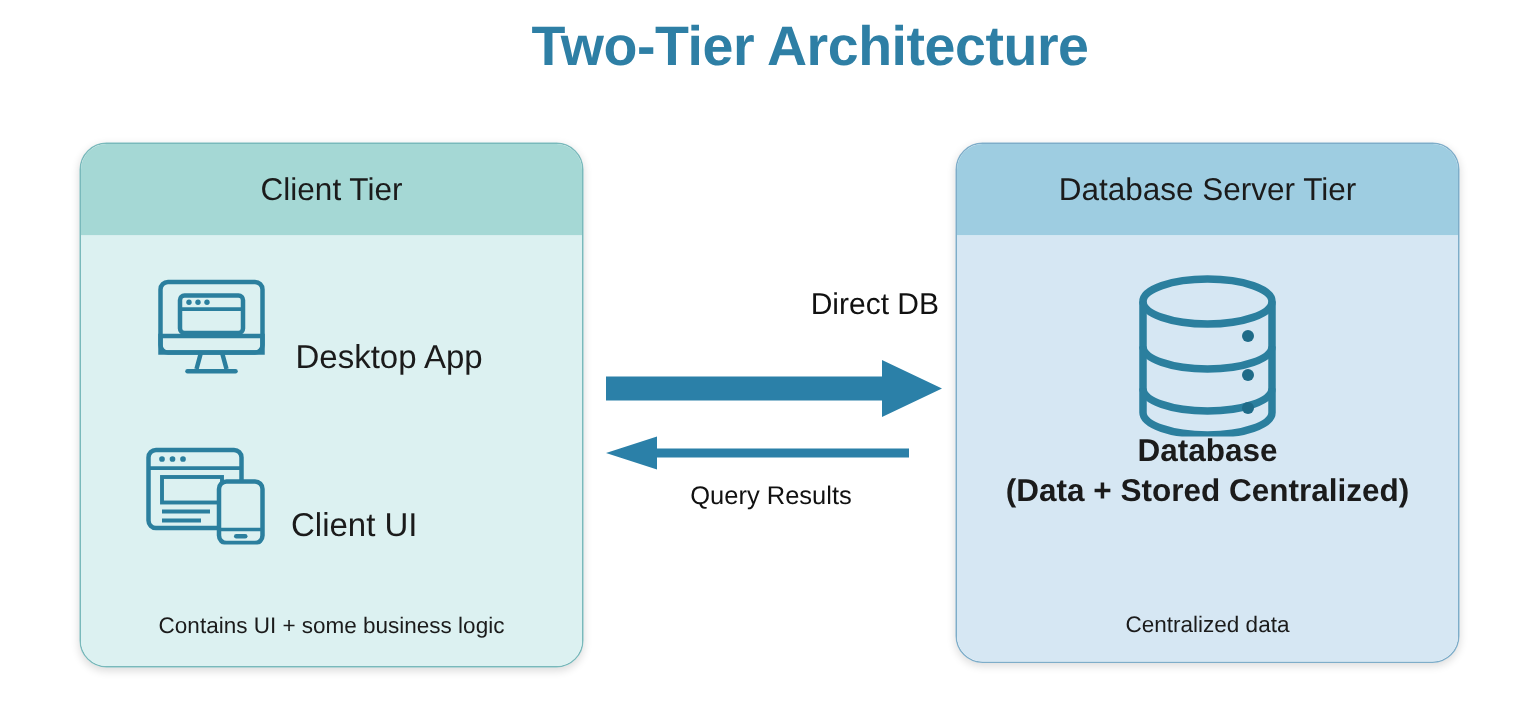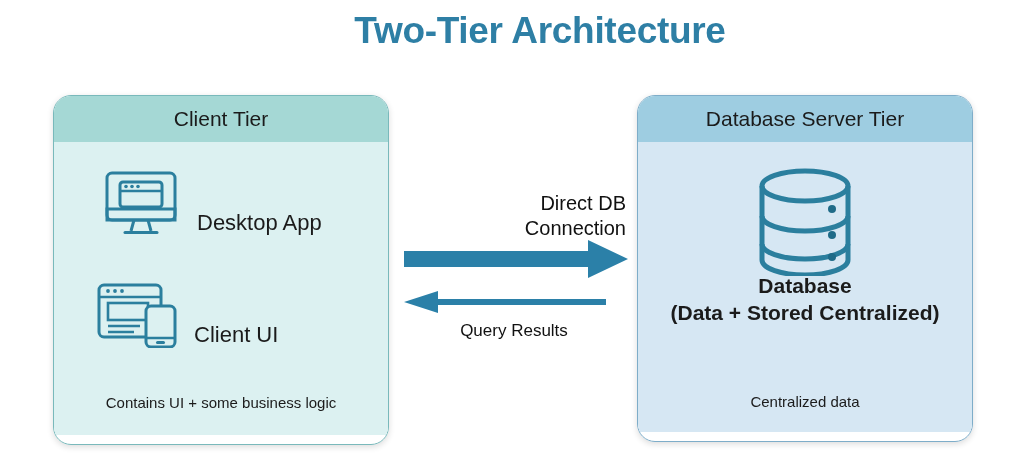--- a/index.html
+++ b/index.html
@@ -31,21 +31,21 @@
   }
 
   
   .panel {
     position: absolute;
     border-radius: 18px;
     overflow: hidden;
     box-shadow: 0 2px 6px rgba(0,0,0,0.14);
   }
   .panel-header {
-    height: 46px;
+    height: 61px;
     display: flex;
     align-items: center;
     justify-content: center;
     font-size: 21px;
     color: #1b1b1b;
   }
   .panel-body {
     position: relative;
     width: 100%;
   }
@@ -225,21 +225,20 @@
       <div>Database</div>
       <div>(Data + Stored Centralized)</div>
     </div>
 
     <div class="footnote" id="db-footnote">Centralized data</div>
   </div>
 </div>
 
 <div id="arrow-forward-label">
   <div>Direct DB</div>
-  <div>Connection</div>
 </div>
 
 <span id="arrow-forward">
   <svg width="228" height="42" viewBox="0 0 228 42" fill="none">
     <path d="M2 13 H186 V2 L226 21 L186 40 V29 H2 Z" fill="#2b80a8"></path>
   </svg>
 </span>
 
 <span id="arrow-back">
   <svg width="206" height="28" viewBox="0 0 206 28" fill="none">

